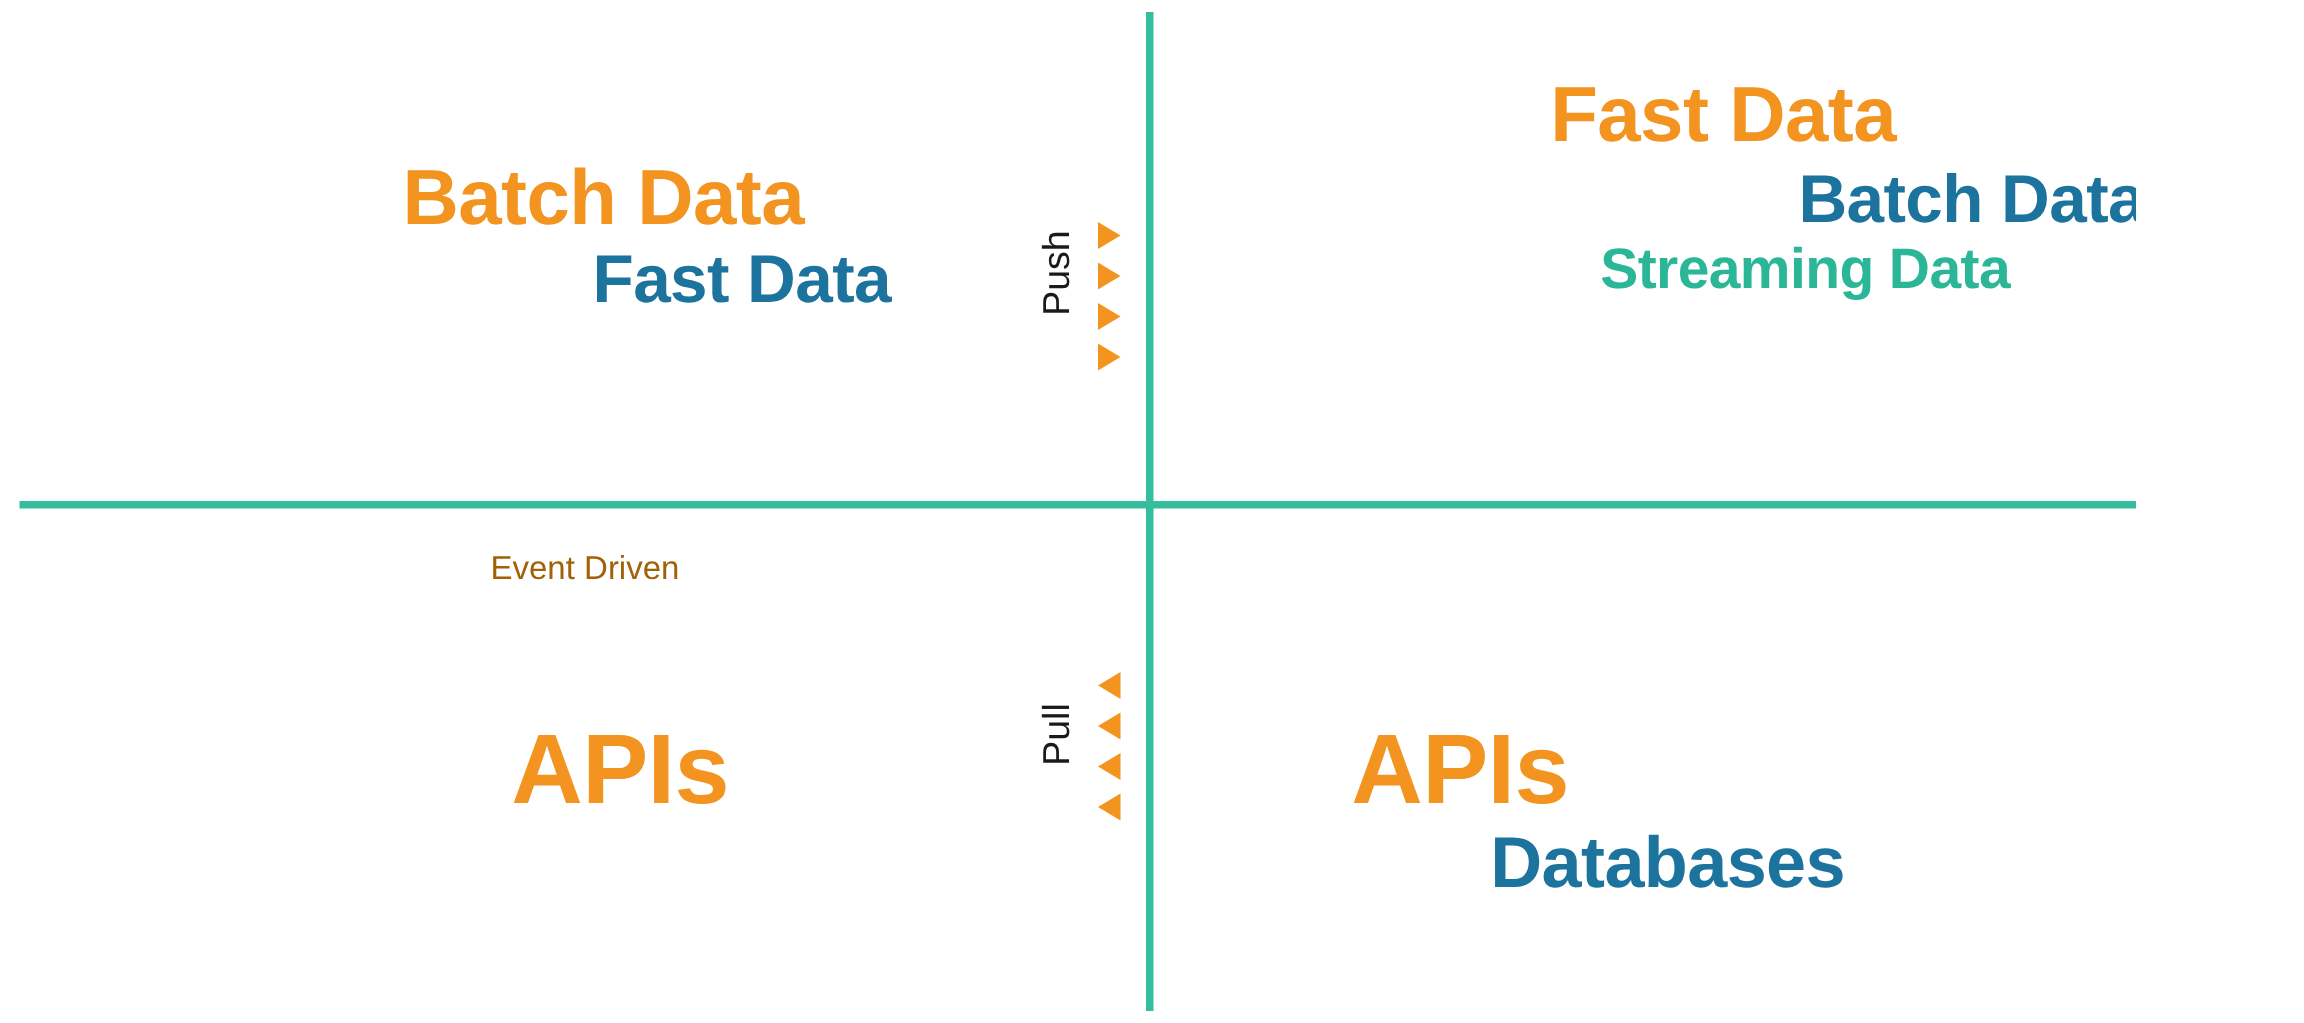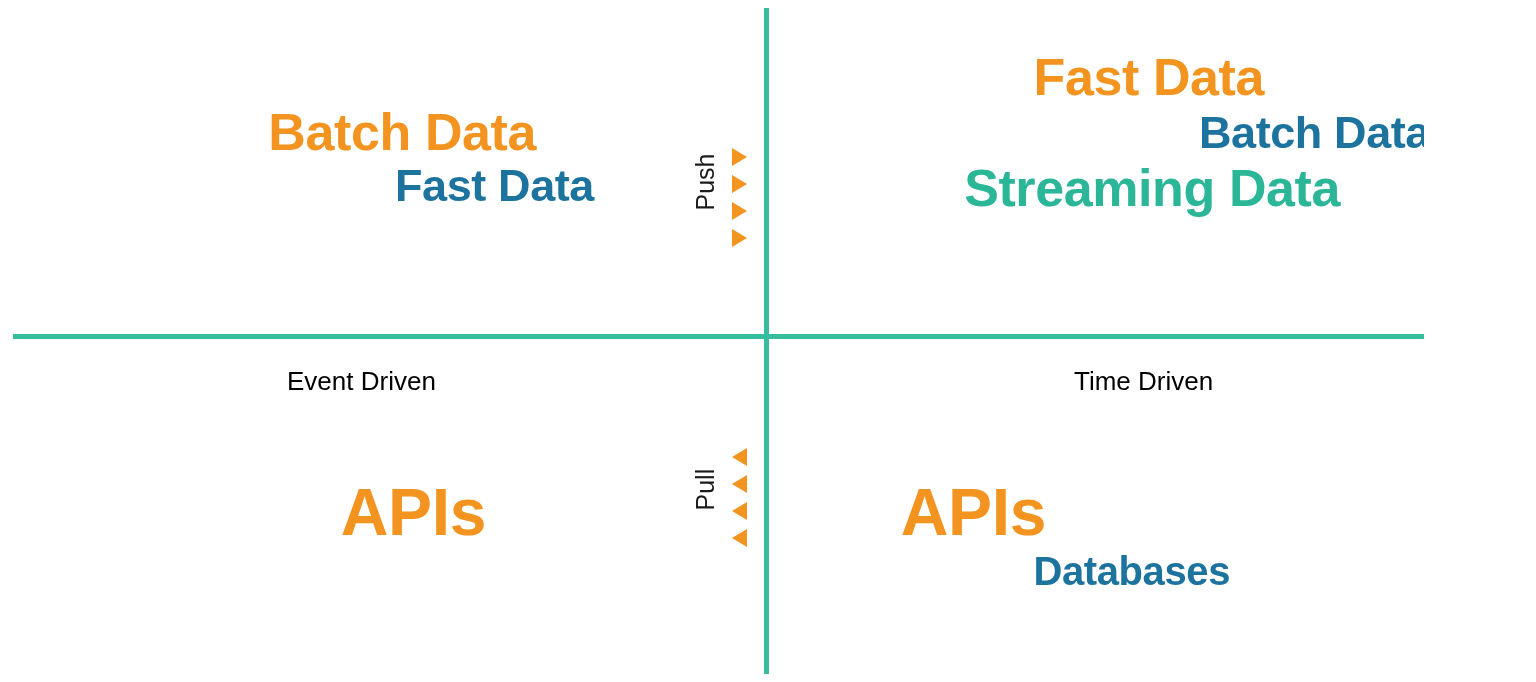--- a/index.html
+++ b/index.html
@@ -59,35 +59,36 @@
   .term.orange { color: #f2941f; }
   .term.blue   { color: #1c739e; }
   .term.teal   { color: #2bb698; }
 
   
   .q-tl .term:nth-child(1) { font-size: 52px; margin-right: 84px; }
   .q-tl .term:nth-child(2) { font-size: 45px; margin-right: 26px; margin-top: 4px; }
 
   .q-tr .term:nth-child(1) { font-size: 52px; margin-right: 186px; }
   .q-tr .term:nth-child(2) { font-size: 45px; margin-right: 20px; margin-top: 6px; }
-  .q-tr .term:nth-child(3) { font-size: 52px; margin-right: 110px; margin-top: 4px; }
+  .q-tr .term:nth-child(3) { font-size: 38px; margin-right: 110px; margin-top: 4px; }
 
   .q-bl .term:nth-child(1) { font-size: 66px; margin-right: 34px; }
 
   .q-br .term:nth-child(1) { font-size: 66px; margin-right: 214px; }
-  .q-br .term:nth-child(2) { font-size: 40px; margin-right: 30px; margin-top: 4px; }
+  .q-br .term:nth-child(2) { font-size: 48px; margin-right: 30px; margin-top: 4px; }
 
   
   .axis-label {
     position: absolute;
-    font-size: 26px;
+    font-size: 22px;
     font-weight: 400;
-    color: #000000;
+    color: #a16207;
     letter-spacing: 0px;
     white-space: nowrap;
+    margin-left: 40px;
   }
   .axis-label.left  { left: 287px;  top: 366px; }
   .axis-label.right { left: 1074px; top: 366px; }
 
   
   .flow-group {
     position: absolute;
     display: flex;
     flex-direction: row;
     align-items: center;
@@ -144,21 +145,20 @@
   <div class="quad q-bl">
     <div class="term orange">APIs</div>
   </div>
 
   <div class="quad q-br">
     <div class="term orange">APIs</div>
     <div class="term blue">Databases</div>
   </div>
 
   <div class="axis-label left">Event Driven</div>
-  <div class="axis-label right">Time Driven</div>
 
   <div class="flow-group flow-push">
     <div class="flow-label">Push</div>
     <div class="arrow-stack">
       <div class="arrow right"></div>
       <div class="arrow right"></div>
       <div class="arrow right"></div>
       <div class="arrow right"></div>
     </div>
   </div>

